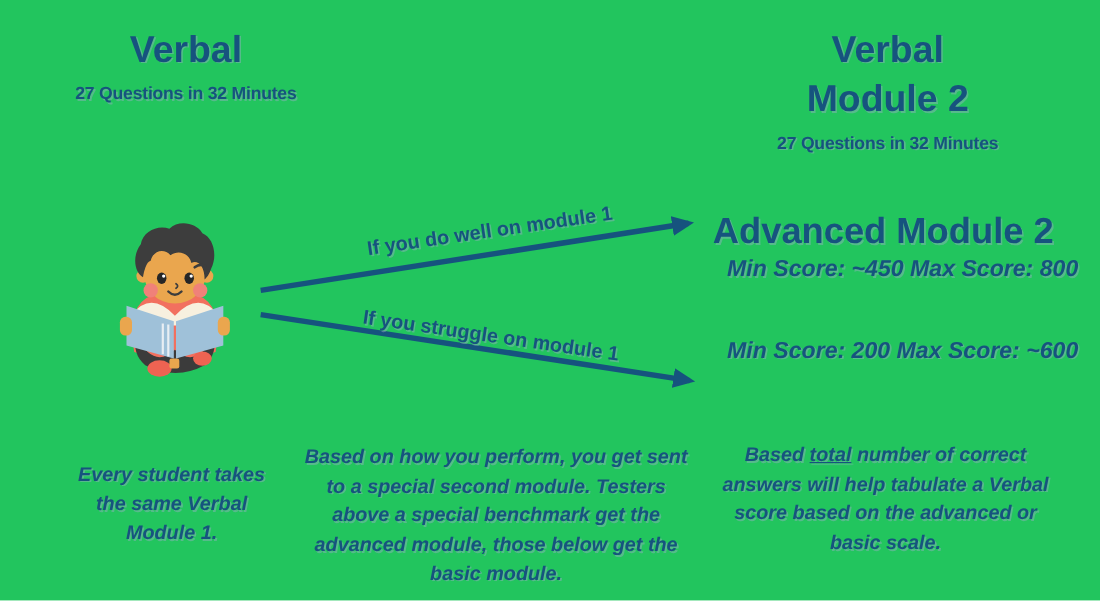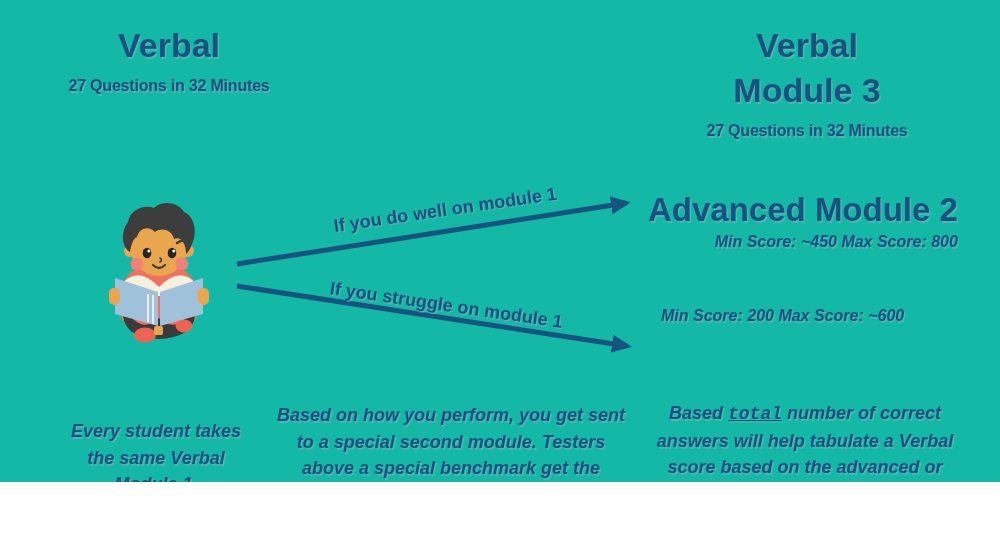--- a/index.html
+++ b/index.html
@@ -1,45 +1,45 @@
 <!DOCTYPE html>
 <html><head>
 <meta charset="utf-8">
 <style>
   html,body{margin:0;padding:0;background:#ffffff;}
   .canvas{
-    position:relative;width:1000px;height:482px;background:#14b8a6;
+    position:relative;width:1000px;height:546px;background:#22c55e;
     font-family:"Liberation Sans",sans-serif;color:#16537e;overflow:hidden;
   }
   .shadowed{text-shadow:1.5px 1.5px 0 rgba(150,176,196,0.45);}
   .module-title{position:absolute;text-align:center;font-weight:bold;}
   .module-title .line{font-size:34px;line-height:45px;}
   .module-title .sub{font-size:16px;line-height:19px;margin-top:8px;letter-spacing:-0.2px;}
   .result-block{position:absolute;text-align:left;}
   .result-title{font-size:33px;font-weight:bold;line-height:40px;white-space:nowrap;}
-  .result-sub{font-size:16px;font-weight:bold;font-style:italic;margin-top:3px;padding-left:13px;white-space:nowrap;text-align:right;}
+  .result-sub{font-size:21px;font-weight:bold;font-style:italic;margin-top:3px;padding-left:13px;white-space:nowrap;}
   .note{position:absolute;font-size:18px;font-weight:bold;font-style:italic;line-height:26.5px;text-align:center;}
   .arrow-label{position:absolute;font-size:18px;font-weight:bold;white-space:nowrap;transform-origin:left center;}
-  .underlined{text-decoration:underline;font-family:Liberation Mono, monospace;}
+  .underlined{text-decoration:underline;}
   .arrows-svg{position:absolute;left:0;top:0;}
   .kid{position:absolute;left:103px;top:202px;width:112px;height:145px;}
 </style>
 </head>
 <body>
 
 <div class="canvas">
 
   <div class="module-title shadowed" style="left:49px;top:23px;width:240px;">
     <div class="line">Verbal</div>
     <div class="sub">27 Questions in 32 Minutes</div>
   </div>
 
   <div class="module-title shadowed" style="left:687px;top:23px;width:240px;">
     <div class="line">Verbal</div>
-    <div class="line">Module 3</div>
+    <div class="line">Module 2</div>
     <div class="sub">27 Questions in 32 Minutes</div>
   </div>
 
   <svg class="arrows-svg" width="1000" height="546" viewBox="0 0 1000 546">
     <defs>
       <marker id="ah" markerUnits="userSpaceOnUse" markerWidth="20" markerHeight="18" refX="15" refY="9" orient="auto">
         <path d="M0,0 L20,9 L0,18 Z" fill="#16537e"></path>
       </marker>
     </defs>
     <line x1="237" y1="264" x2="626" y2="203" stroke="#16537e" stroke-width="5" marker-end="url(#ah)"></line>

